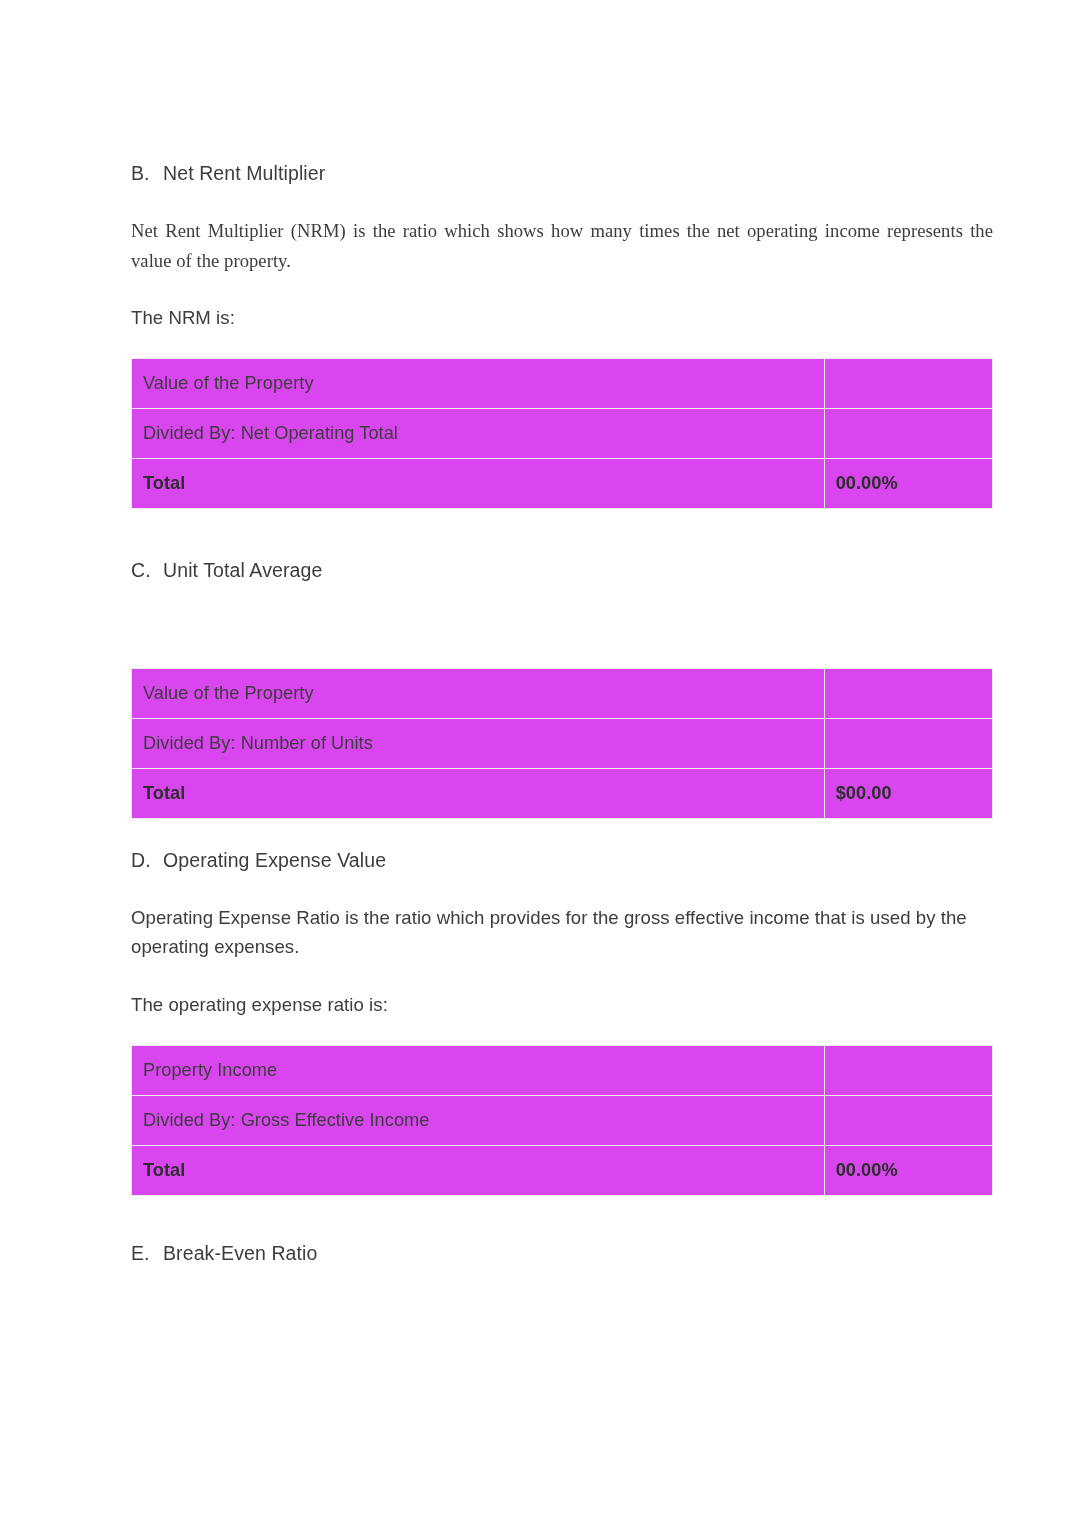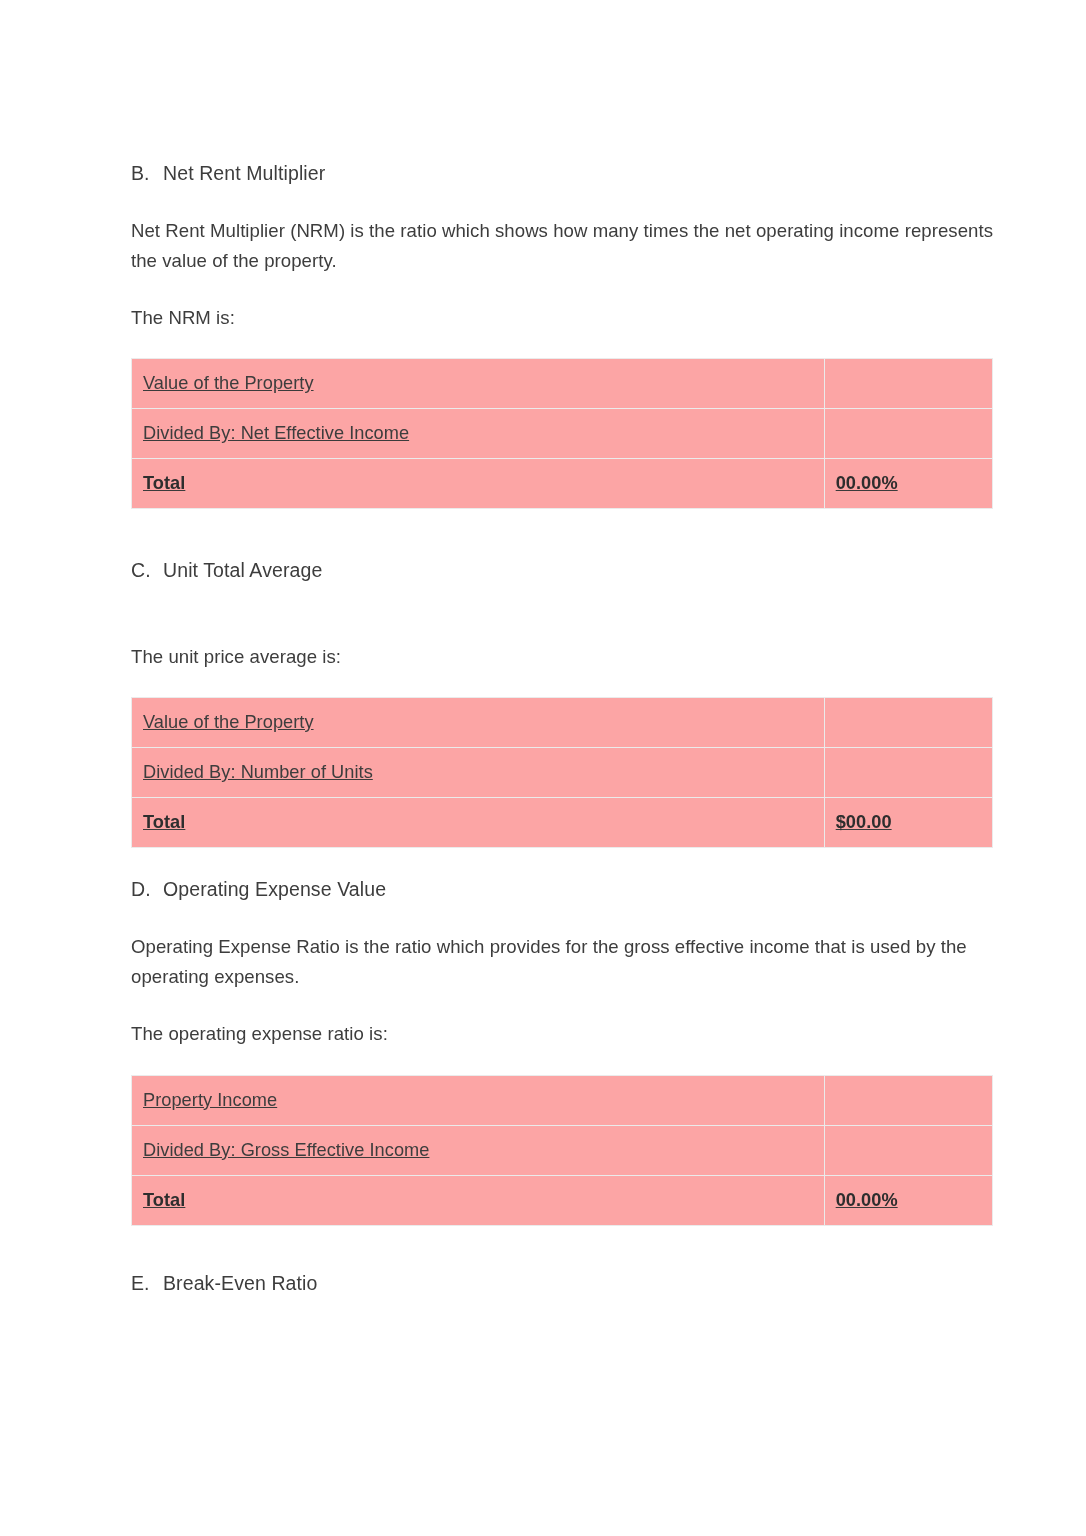--- a/index.html
+++ b/index.html
@@ -48,36 +48,36 @@
   p.body {
     font-size: 18.6px;
     line-height: 1.58;
     color: #3d3d3d;
     margin: 0;
     letter-spacing: 0.05px;
   }
   p.body.justified {
     text-align: justify;
     text-align-last: left;
+    font-family: Liberation Serif, serif;
   }
 
   
   .gap-h-to-p { height: 30px; }
   .gap-p-to-p { height: 28px; }
   .gap-p-to-table { height: 26px; }
   .gap-table-to-h { height: 48px; }
   .gap-h-small { height: 26px; }
 
   
   table.calc-table {
     width: 862px;
     border-collapse: collapse;
     table-layout: fixed;
-    background: #fca5a5;
-    text-decoration: underline;
+    background: #d946ef;
   }
   table.calc-table td {
     border: 1px solid #ebebeb;
     height: 50px;
     padding: 0 0 0 11px;
     font-size: 18.2px;
     color: #3d3d3d;
     vertical-align: middle;
     box-sizing: border-box;
     letter-spacing: 0.05px;
@@ -114,21 +114,21 @@
 
     <div class="gap-p-to-table"></div>
 
     <table class="calc-table">
       <tbody>
         <tr>
           <td class="label-col">Value of the Property</td>
           <td class="value-col value-left"></td>
         </tr>
         <tr>
-          <td class="label-col">Divided By: Net Effective Income</td>
+          <td class="label-col">Divided By: Net Operating Total</td>
           <td class="value-col value-left"></td>
         </tr>
         <tr class="total-row">
           <td class="label-col">Total</td>
           <td class="value-col value-left">00.00%</td>
         </tr>
       </tbody>
     </table>
 
     <div class="gap-table-to-h"></div>
@@ -136,21 +136,20 @@
     <div class="list-heading">
       <span class="marker">C.</span>
       <span class="heading-text">Unit Total Average</span>
     </div>
 
     <div class="gap-h-to-p"></div>
 
 
     <div class="gap-p-to-p"></div>
 
-    <p class="body">The unit price average is:</p>
 
     <div class="gap-p-to-table"></div>
 
     <table class="calc-table">
       <tbody>
         <tr>
           <td class="label-col">Value of the Property</td>
           <td class="value-col value-center"></td>
         </tr>
         <tr>

